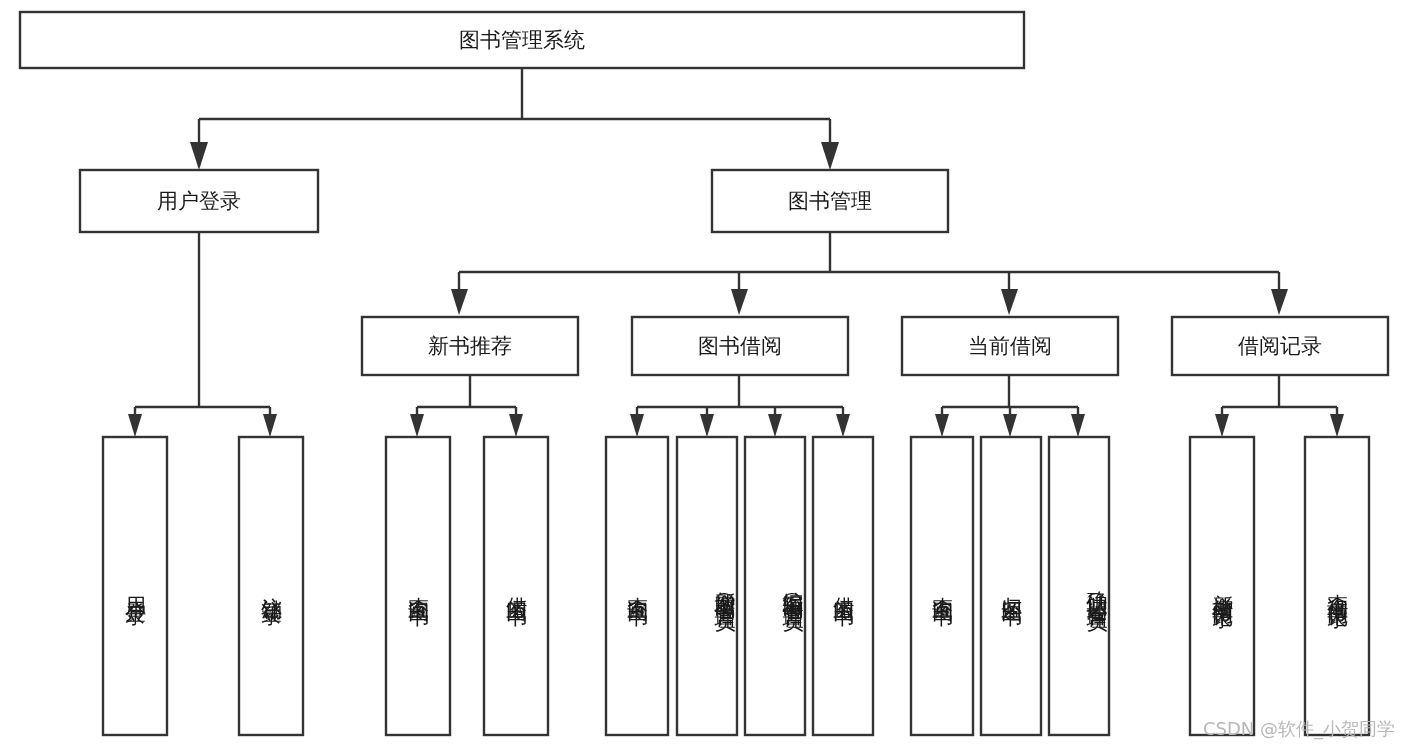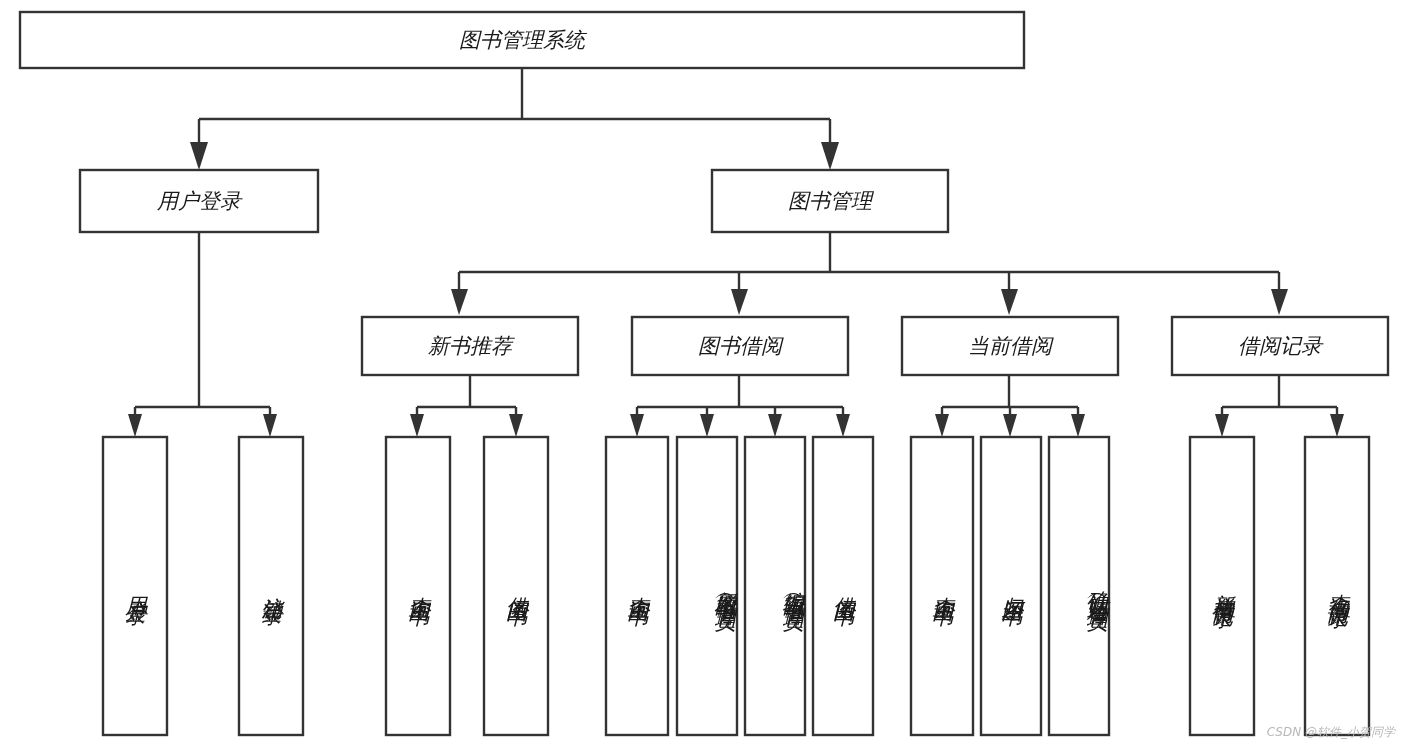--- a/index.html
+++ b/index.html
@@ -11,21 +11,20 @@
     width: 1405px;
     height: 747px;
     overflow: hidden;
     font-family: "DejaVu Sans", "Liberation Sans", sans-serif;
   }
   #diagram-root {
     position: relative;
     width: 1405px;
     height: 747px;
     background: #ffffff;
-    font-style: italic;
   }
   svg#diagram-svg {
     position: absolute;
     left: 0;
     top: 0;
     width: 1405px;
     height: 747px;
     display: block;
   }
   .node-box {
@@ -67,21 +66,21 @@
     user-select: none;
   }
   .vlabel.center-v {
     align-items: center;
   }
   .watermark {
     position: absolute;
     right: 10px;
     bottom: 6px;
     font-family: "DejaVu Sans", "Liberation Sans", sans-serif;
-    font-size: 12px;
+    font-size: 18px;
     color: #b8b8b8;
     white-space: nowrap;
     user-select: none;
   }
 </style>
 </head>
 <body>
 
 <div id="diagram-root">
 

